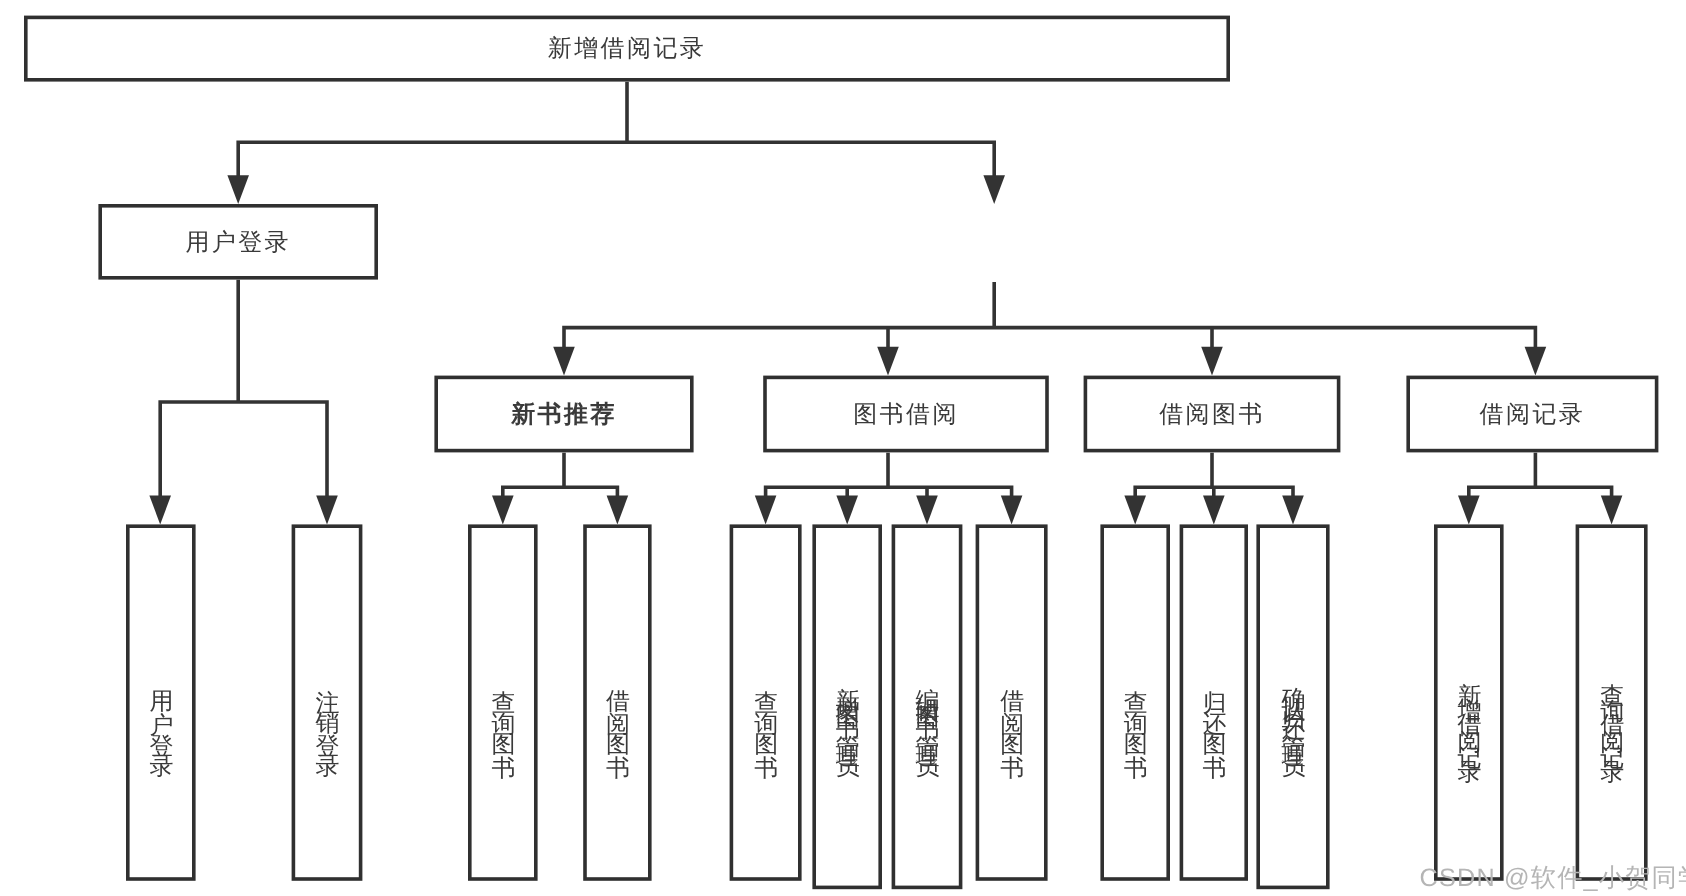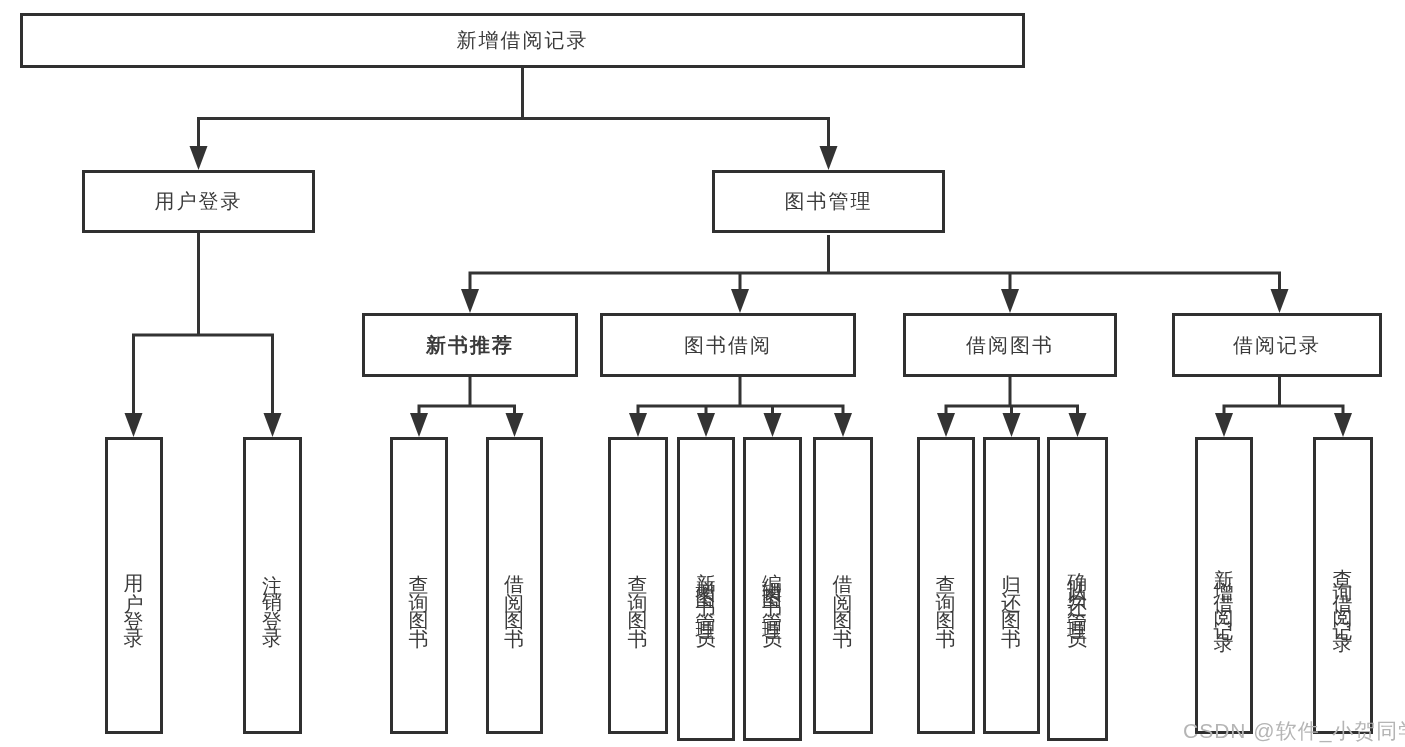--- a/index.html
+++ b/index.html
@@ -32,21 +32,21 @@
     color: #3a3a3a;
     font-size: 20px;
     letter-spacing: 2px;
     z-index: 2;
   }
   
   .root-box        { left: 20px;   top: 13px;  width: 1005px; height: 55px; }
   .user-login-box  { left: 82px;   top: 170px; width: 233px;  height: 63px; }
   .book-mgmt-box   { left: 712px;  top: 170px; width: 233px;  height: 63px; }
   .new-book-box    { left: 362px;  top: 313px; width: 216px;  height: 64px; font-weight: bold; }
-  .book-borrow-box { left: 600px;  top: 313px; width: 256px;  height: 64px; }
+  .book-borrow-box { left: 636px;  top: 313px; width: 238px;  height: 64px; }
   .cur-borrow-box  { left: 903px;  top: 313px; width: 214px;  height: 64px; }
   .borrow-rec-box  { left: 1172px; top: 313px; width: 210px;  height: 64px; }
   
   .leaf { top: 437px; height: 297px; }
   .leaf-tall { top: 437px; height: 304px; }
   .l-user-login  { left: 105px;  width: 58px; }
   .l-logout      { left: 243px;  width: 59px; }
   .l-nb-query    { left: 390px;  width: 58px; }
   .l-nb-borrow   { left: 486px;  width: 57px; }
   .l-bb-query    { left: 608px;  width: 60px; }
@@ -131,23 +131,20 @@
     </g>
   </svg>
 
   <div class="node root-box">
     <span>新增借阅记录</span>
   </div>
 
   <div class="node user-login-box">
     <span>用户登录</span>
   </div>
-  <div class="node book-mgmt-box">
-    <span>图书管理</span>
-  </div>
 
   <div class="node new-book-box">
     <span>新书推荐</span>
   </div>
   <div class="node book-borrow-box">
     <span>图书借阅</span>
   </div>
   <div class="node cur-borrow-box">
     <span>借阅图书</span>
   </div>

